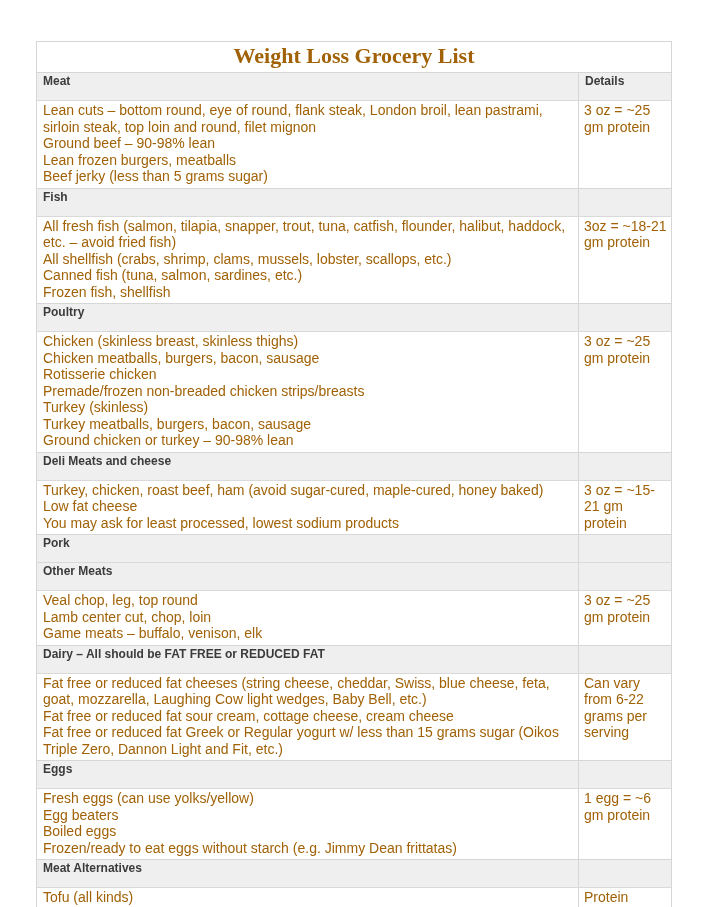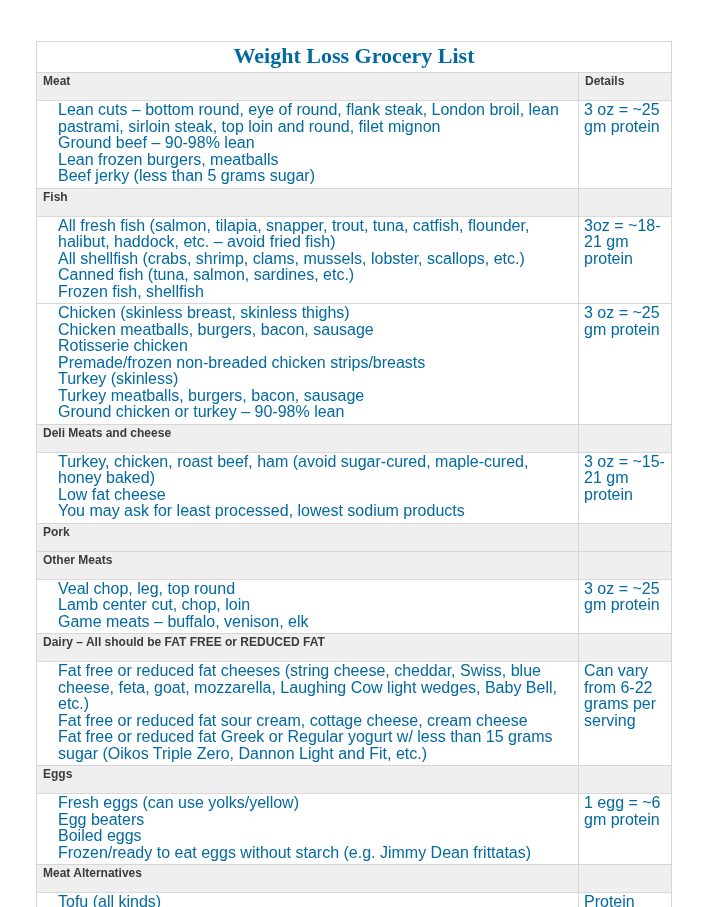--- a/index.html
+++ b/index.html
@@ -20,21 +20,21 @@
     border-collapse: collapse;
     table-layout: fixed;
     width: 635px;
     margin: 41px 30px 0 36px;
     border: 1px solid #c3c3c3;
     background: #ffffff;
   }
   table.grocery-table td {
     border: 1px solid #d6d6d6;
     vertical-align: top;
-    color: #0369a1;
+    color: #a16207;
   }
   td.title-cell {
     text-align: center;
     font-family: "Liberation Serif", "DejaVu Serif", serif;
     font-weight: bold;
     font-size: 22px;
     color: #31353b;
     padding: 1px 4px 3px 4px;
     border-bottom: 1px solid #d6d6d6;
   }
@@ -42,23 +42,23 @@
     background: #efefef;
     font-weight: bold;
     font-size: 12px;
     line-height: 15px;
     padding: 1px 6px 11px 6px;
     color: #3b3b3b;
     border-top: 1px solid #c9c9c9;
     border-bottom: 1px solid #d9d9d9;
   }
   td.items-cell, td.details-cell {
-    font-size: 16px;
+    font-size: 14px;
     line-height: 16.5px;
-    padding: 1px 6px 3px 21px;
+    padding: 1px 6px 3px 6px;
   }
   td.details-cell {
     padding-left: 5px;
     padding-right: 4px;
     border-radius: 30px;
   }
   .item-line {
     white-space: normal;
   }
   col.c-items   { width: 542px; }
@@ -96,20 +96,24 @@
           <td></td>
         </tr>
         <tr>
           <td class="items-cell">
             <div class="item-line">All fresh fish (salmon, tilapia, snapper, trout, tuna, catfish, flounder, halibut, haddock, etc.  – avoid fried fish)</div>
             <div class="item-line">All shellfish (crabs, shrimp, clams, mussels, lobster, scallops, etc.)</div>
             <div class="item-line">Canned fish (tuna, salmon, sardines, etc.)</div>
             <div class="item-line">Frozen fish, shellfish</div>
           </td>
           <td class="details-cell">3oz = ~18-21 gm protein</td>
+        </tr>
+        <tr class="section-header-row">
+          <td>Poultry</td>
+          <td></td>
         </tr>
         <tr>
           <td class="items-cell">
             <div class="item-line">Chicken (skinless breast, skinless thighs)</div>
             <div class="item-line">Chicken meatballs, burgers, bacon, sausage</div>
             <div class="item-line">Rotisserie chicken</div>
             <div class="item-line">Premade/frozen non-breaded chicken strips/breasts</div>
             <div class="item-line">Turkey (skinless)</div>
             <div class="item-line">Turkey meatballs, burgers, bacon, sausage</div>
             <div class="item-line">Ground chicken or turkey – 90-98% lean</div>

